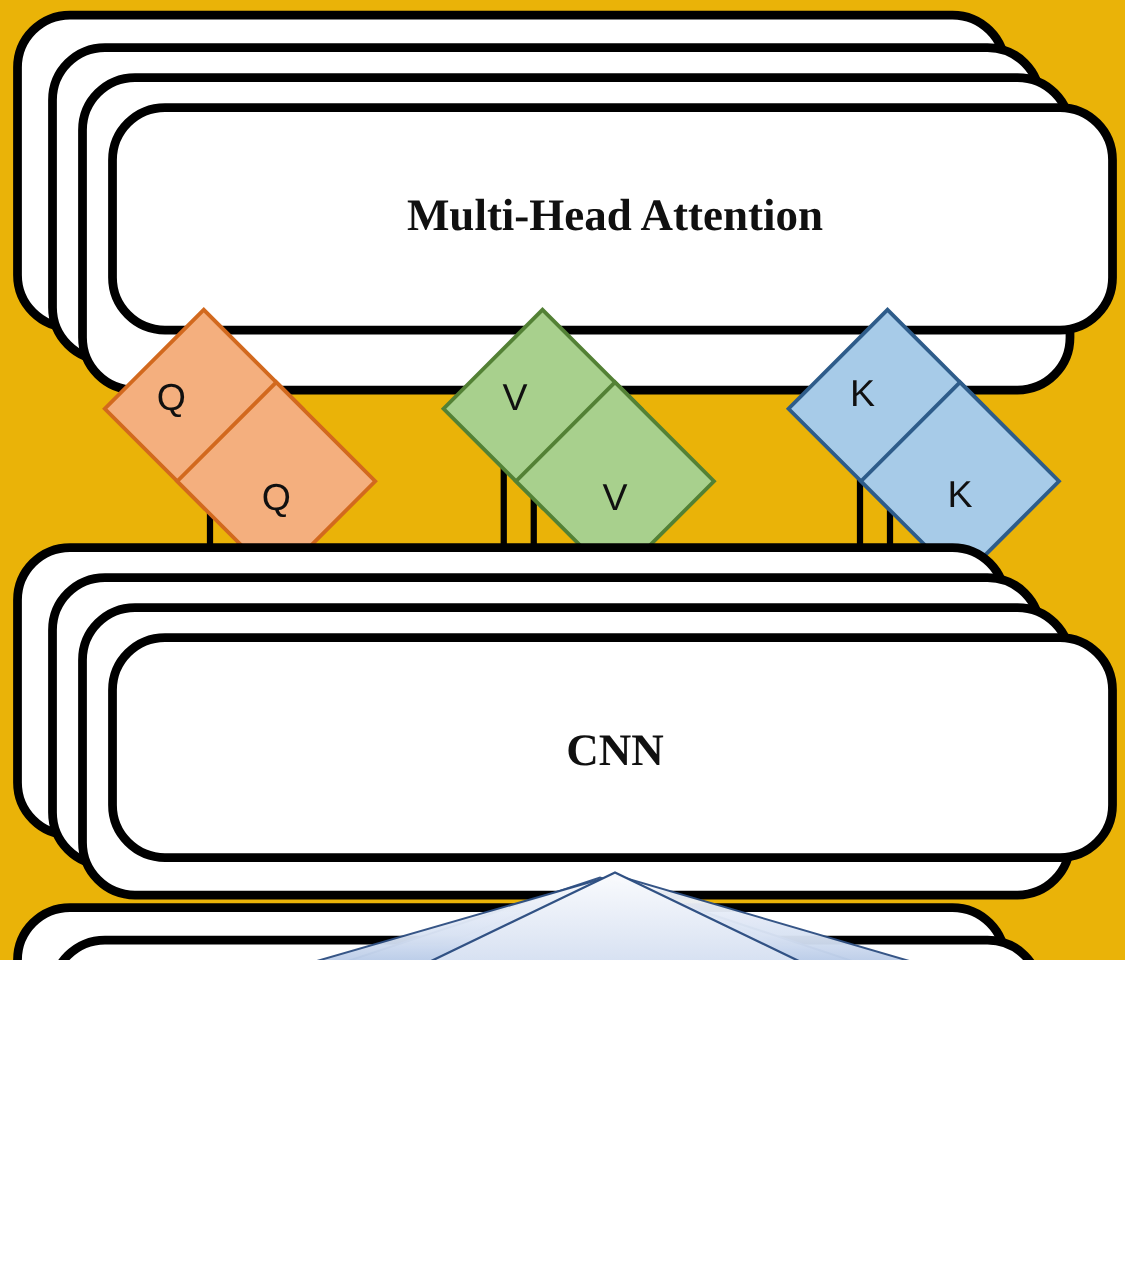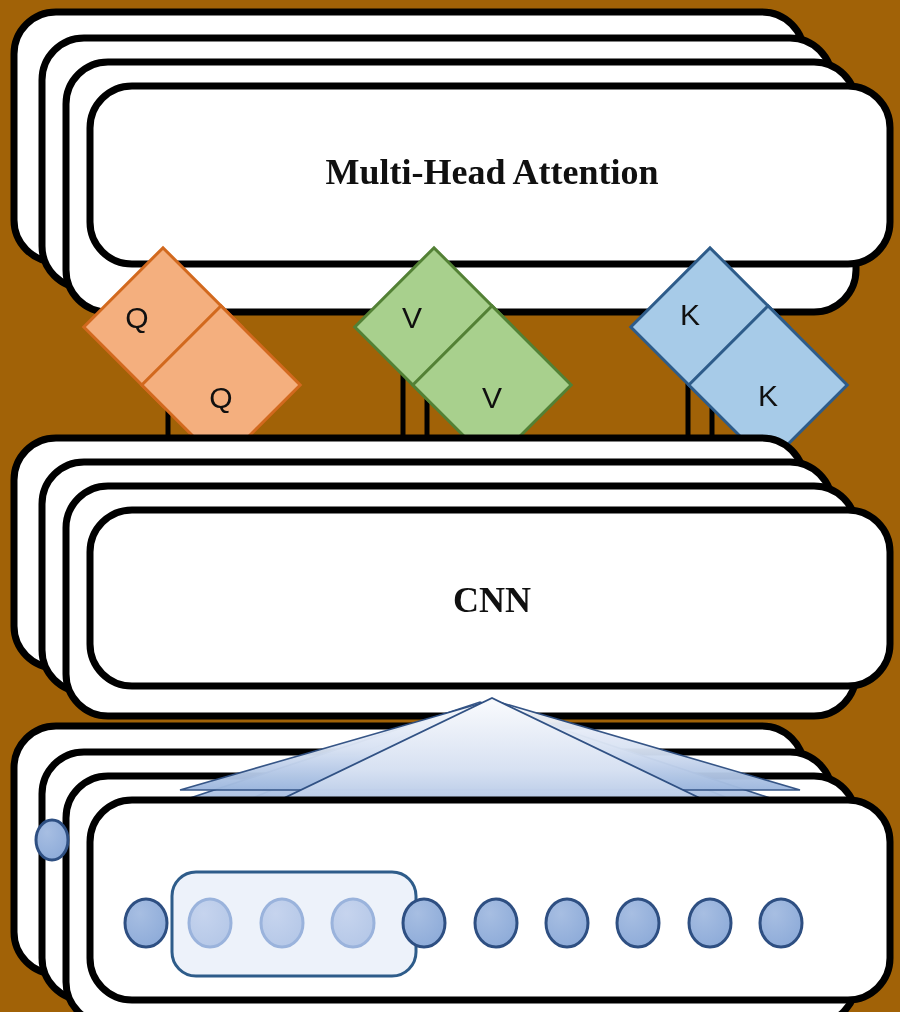--- a/index.html
+++ b/index.html
@@ -7,22 +7,22 @@
     margin: 0;
     padding: 0;
     background: #ffffff;
   }
   body {
     font-family: "Liberation Serif", "DejaVu Serif", serif;
   }
   #stage {
     position: relative;
     width: 900px;
-    height: 1012px;
-    background: #a16207;
+    height: 768px;
+    background: #eab308;
     overflow: hidden;
   }
   #svg-root {
     position: absolute;
     left: 0;
     top: 0;
     width: 900px;
     height: 1012px;
     display: block;
   }

